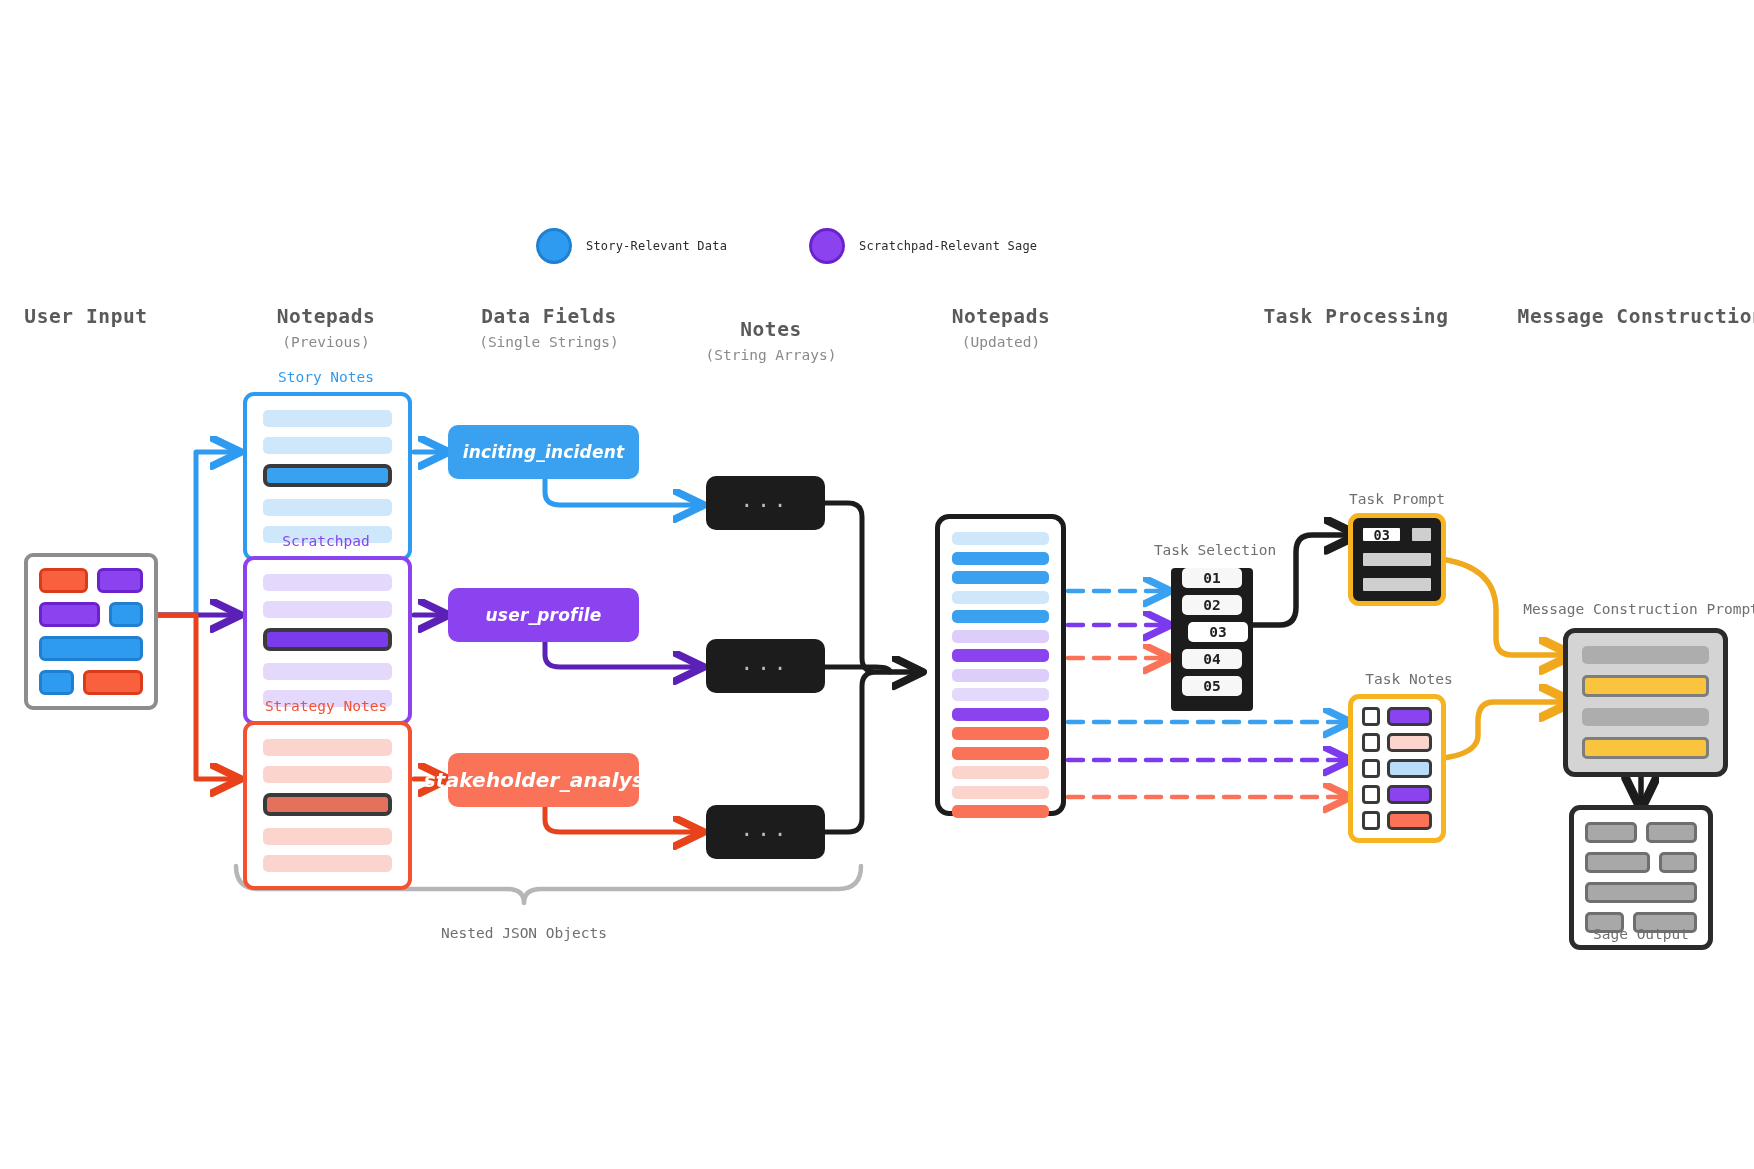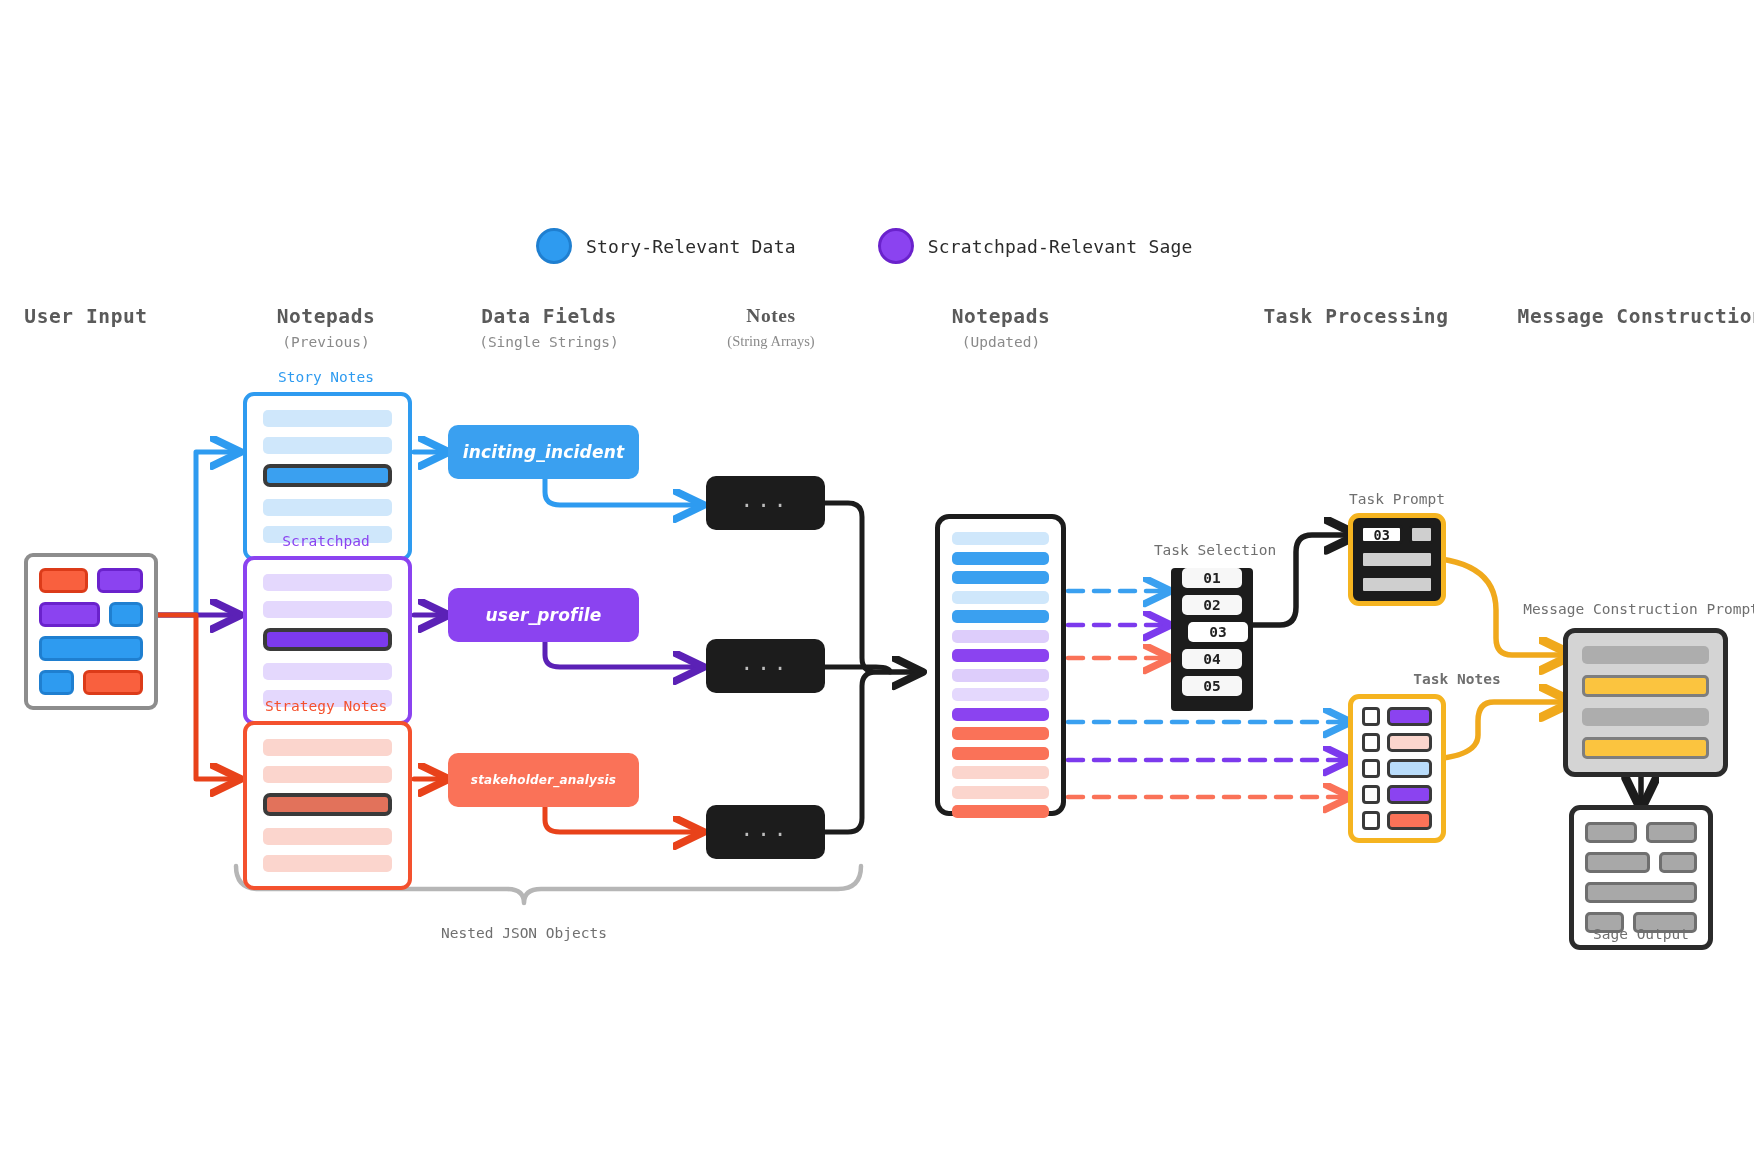--- a/index.html
+++ b/index.html
@@ -5,21 +5,21 @@
   html,body{margin:0;padding:0;background:#ffffff;}
   body{width:1754px;height:1169px;position:relative;overflow:hidden;
        font-family:"DejaVu Sans Mono","Liberation Mono",monospace;}
   .stage{position:absolute;left:0;top:0;width:1754px;height:1169px;}
   .svg-layer{position:absolute;left:0;top:0;width:1754px;height:1169px;pointer-events:none;}
 
   
   .legend{position:absolute;top:228px;left:536px;display:flex;align-items:center;gap:0px;}
   .legend-item{display:flex;align-items:center;margin-right:82px;}
   .legend-dot{width:36px;height:36px;border-radius:50%;border:3px solid;box-sizing:border-box;margin-right:14px;}
-  .legend-label{font-size:18px;color:#2b2b2b;letter-spacing:.2px;white-space:nowrap;}
+  .legend-label{font-size:12px;color:#2b2b2b;letter-spacing:.2px;white-space:nowrap;}
 
   
   .col-head{position:absolute;text-align:center;transform:translateX(-50%);}
   .col-head .t{font-size:19.5px;font-weight:bold;color:#5a5a5a;letter-spacing:.6px;white-space:nowrap;}
   .col-head .s{font-size:14.5px;color:#8a8a8a;margin-top:6px;white-space:nowrap;}
 
   
   .abs{position:absolute;box-sizing:border-box;}
   .cap{position:absolute;transform:translateX(-50%);font-size:14.5px;white-space:nowrap;}
   .cap-grey{color:#6f6f6f;}
@@ -105,21 +105,21 @@
     <div class="s"></div>
   </div>
   <div class="col-head" style="left:326px;top:305px;">
     <div class="t">Notepads</div>
     <div class="s">(Previous)</div>
   </div>
   <div class="col-head" style="left:549px;top:305px;">
     <div class="t">Data Fields</div>
     <div class="s">(Single Strings)</div>
   </div>
-  <div class="col-head" style="left:771px;top:305px;font-family:Liberation Serif, serif;">
+  <div class="col-head" style="left:771px;top:318px;">
     <div class="t">Notes</div>
     <div class="s">(String Arrays)</div>
   </div>
   <div class="col-head" style="left:1001px;top:305px;">
     <div class="t">Notepads</div>
     <div class="s">(Updated)</div>
   </div>
   <div class="col-head" style="left:1356px;top:305px;">
     <div class="t">Task Processing</div>
     <div class="s"></div>
@@ -232,21 +232,21 @@
   <div class="abs npad" style="left:243px;top:721px;width:169px;border:4px solid #f4512e;">
     <div class="line" style="background:#fbd5cd;"></div>
     <div class="line" style="background:#fbd5cd;"></div>
     <div class="line hl" style="background:#e2725b;"></div>
     <div class="line" style="background:#fbd5cd;"></div>
     <div class="line" style="background:#fbd5cd;"></div>
   </div>
 
   <div class="abs chip" style="left:448px;top:425px;width:191px;height:54px;background:#3aa0f0;">inciting_incident</div>
   <div class="abs chip" style="left:448px;top:588px;width:191px;height:54px;background:#8b43f0;">user_profile</div>
-  <div class="abs chip" style="left:448px;top:753px;width:191px;height:54px;background:#fa7258;font-size:12px;">stakeholder_analysis</div>
+  <div class="abs chip" style="left:448px;top:753px;width:191px;height:54px;background:#fa7258;font-size:20px;">stakeholder_analysis</div>
 
   <div class="abs noteblk" style="left:706px;top:476px;width:119px;height:54px;">...</div>
   <div class="abs noteblk" style="left:706px;top:639px;width:119px;height:54px;">...</div>
   <div class="abs noteblk" style="left:706px;top:805px;width:119px;height:54px;">...</div>
 
   <div class="cap cap-grey" style="left:524px;top:925px;">Nested JSON Objects</div>
 
   <div class="abs stack" style="left:935px;top:514px;width:131px;height:302px;">
     <div class="bar" style="background:#cfe7fb;"></div>
     <div class="bar" style="background:#3aa0f0;"></div>
@@ -281,21 +281,21 @@
       <span class="tp-cell" style="background:#cfcfcf;width:28px;"></span>
     </div>
     <div class="tp-row">
       <span class="tp-cell" style="background:#cfcfcf;width:84px;"></span>
     </div>
     <div class="tp-row">
       <span class="tp-cell" style="background:#cfcfcf;width:84px;"></span>
     </div>
   </div>
 
-  <div class="cap cap-grey" style="left:1457px;top:671px;font-weight:bold;">Task Notes</div>
+  <div class="cap cap-grey" style="left:1409px;top:671px;">Task Notes</div>
   <div class="abs tasknotes" style="left:1348px;top:694px;width:98px;">
     <div class="tn-row">
       <span class="tn-box"></span>
       <span class="tn-bar" style="background:#8b43f0;"></span>
     </div>
     <div class="tn-row">
       <span class="tn-box"></span>
       <span class="tn-bar" style="background:#fbd5cd;"></span>
     </div>
     <div class="tn-row">

